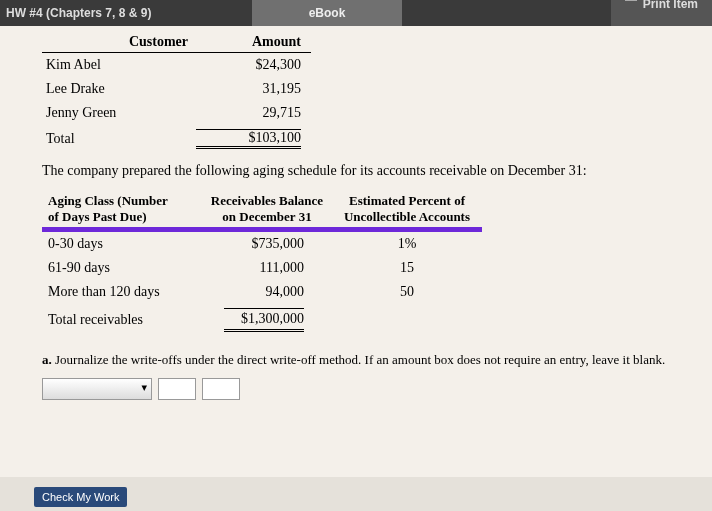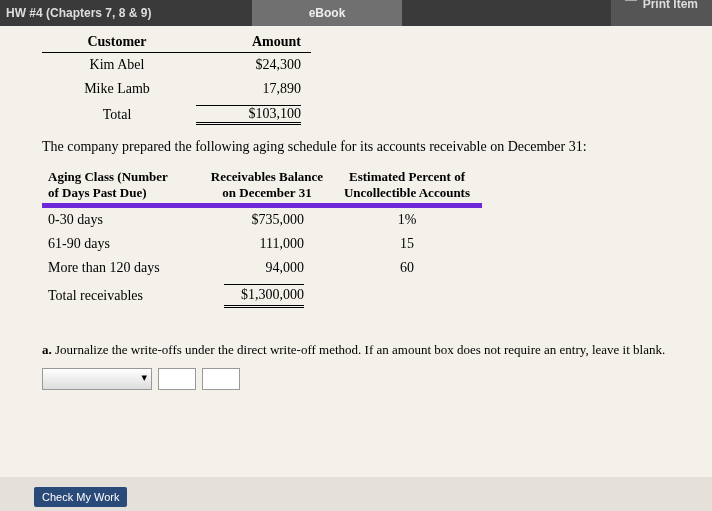--- a/index.html
+++ b/index.html
@@ -6,35 +6,35 @@
 body{background:#333;font-family:"Times New Roman",serif;font-size:14px;color:#000;width:712px;height:511px;overflow:hidden;position:relative}
 .topbar{background:#3a3a3a;height:26px;display:flex;align-items:center;color:#ddd;font-family:Arial,sans-serif;font-size:12px;font-weight:bold}
 .hw-title{padding-left:6px;width:252px}
 .tab{background:#707070;height:26px;line-height:26px;padding:0 30px;color:#eee;width:150px;text-align:center}
 .print-item{margin-left:auto;background:#555;height:44px;line-height:26px;padding:0 14px;color:#ddd;display:flex;align-items:flex-start}
 .print-icon{width:12px;height:10px;border:1px solid #aaa;background:#777;margin-right:6px}
 .content{background:#f4f0ea;padding:6px 10px 10px 42px;height:calc(100% - 26px - 34px);overflow:hidden;position:relative}
 .bottombar{background:#e5e1da;height:40px;display:flex;align-items:center;padding-left:34px}
 .check-btn{background:#2a4a7a;color:#fff;border:none;font-size:11px;font-family:Arial,sans-serif;padding:4px 8px;cursor:pointer;border-radius:2px}
 table{border-collapse:collapse}
-.cust-table th{text-align:center;border-bottom:1px solid #000;padding:2px 4px;font-weight:bold}
+.cust-table th{text-align:right;border-bottom:1px solid #000;padding:2px 4px;font-weight:bold}
 .cust-table th.amt{text-align:right;padding-left:60px;padding-right:10px}
 .cust-table td{padding:4px 4px}
-.cust-table td.name{text-align:center;min-width:150px}
+.cust-table td.name{text-align:left;min-width:150px}
 .cust-table td.val{text-align:right;padding-right:10px;min-width:70px}
 .total-lbl{padding-left:18px}
 .dbl-line{border-top:1px solid #000;border-bottom:3px double #000}
 .bodytext{margin-top:10px;margin-bottom:12px}
 .aging-table th{text-align:left;border-bottom:5px solid #6d28d9;padding:2px 6px;font-weight:bold;vertical-align:bottom;font-size:13px}
 .aging-table th.bal,.aging-table th.pct{text-align:center}
 .aging-table td{padding:4px 6px}
 .aging-table td.cls{min-width:160px}
 .aging-table td.bal{text-align:right;min-width:130px;padding-right:28px}
 .aging-table td.pct{text-align:center;min-width:150px}
-.question{margin-top:30px;font-size:13px}
+.question{margin-top:16px;font-size:13px}
 .question b{font-weight:bold}
 .input-row{margin-top:10px;display:flex;gap:6px;align-items:center}
 .dropdown{width:110px;height:22px;border:1px solid #999;background:linear-gradient(#fff,#ddd);position:relative}
 .dropdown::after{content:"▾";position:absolute;right:4px;top:2px;font-size:11px}
 .small-input{width:38px;height:22px;border:1px solid #999;background:#fff}
 .bal-total{border-top:1px solid #000;border-bottom:3px double #000}
 </style>
 </head>
 <body>
 
@@ -53,22 +53,26 @@
     <tbody>
         <tr>
       <th>Customer</th>
       <th class="amt">Amount</th>
     </tr>
     <tr>
       <td class="name">Kim Abel</td>
       <td class="val">$24,300</td>
     </tr>
     <tr>
-      <td class="name">Mike Lamb</td>
-      <td class="val">17,890</td>
+      <td class="name">Lee Drake</td>
+      <td class="val">31,195</td>
+    </tr>
+    <tr>
+      <td class="name">Jenny Green</td>
+      <td class="val">29,715</td>
     </tr>
     <tr>
       <td class="name total-lbl">Total</td>
       <td class="val">
             <div class="dbl-line">$103,100</div>
           </td>
     </tr>
   </tbody>
     </table>
 
@@ -96,21 +100,21 @@
       <td class="pct">1%</td>
     </tr>
     <tr>
       <td class="cls">61-90 days</td>
       <td class="bal">111,000</td>
       <td class="pct">15</td>
     </tr>
     <tr>
       <td class="cls">More than 120 days</td>
       <td class="bal">94,000</td>
-      <td class="pct">60</td>
+      <td class="pct">50</td>
     </tr>
     <tr>
       <td class="cls total-lbl">Total receivables</td>
       <td class="bal"><div class="bal-total" style="display:inline-block;padding:2px 0;min-width:80px;text-align:right">$1,300,000</div></td>
       <td class="pct"></td>
     </tr>
   </tbody>
     </table>
 
   <p class="question">

